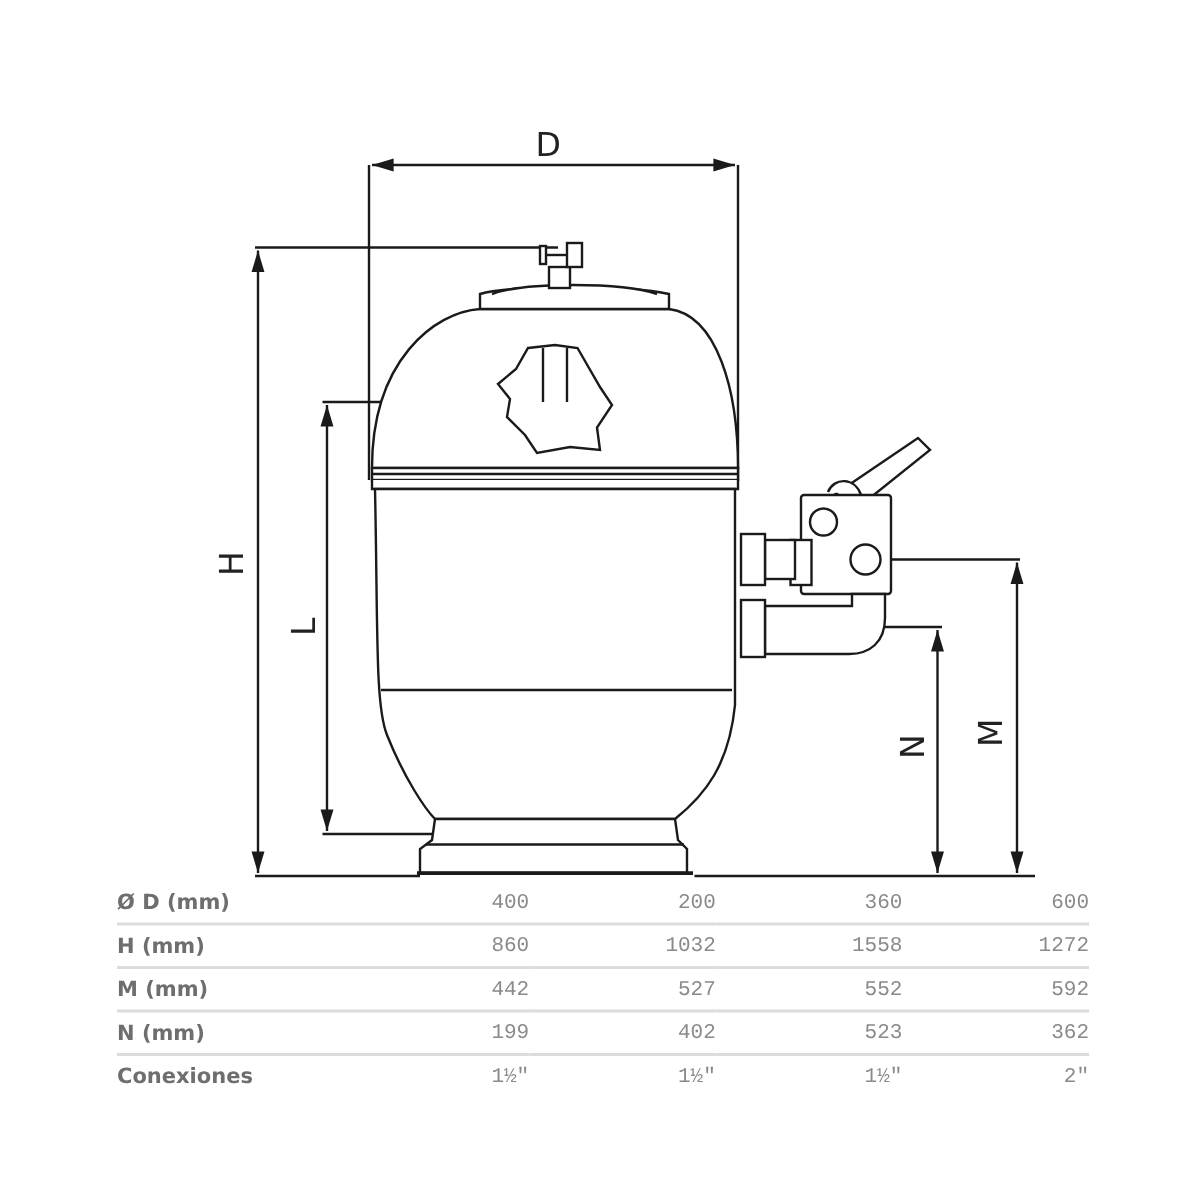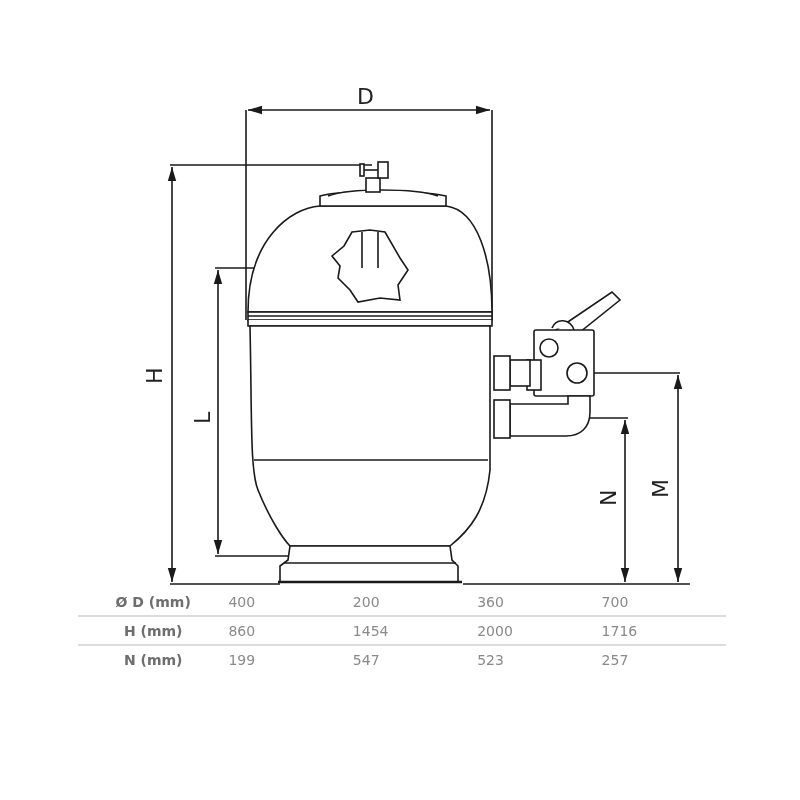--- a/index.html
+++ b/index.html
@@ -2,22 +2,22 @@
 <html><head>
 <meta charset="utf-8">
 <style>
   html, body { margin: 0; padding: 0; background: #ffffff; }
   body { width: 800px; height: 800px; position: relative; overflow: hidden; font-family: "DejaVu Sans", sans-serif; }
   #drawing { position: absolute; left: 0; top: 0; width: 800px; height: 600px; }
   .dimlabel { font-family: "DejaVu Sans", sans-serif; font-size: 22px; fill: #222; }
   #spec-table { position: absolute; left: 78px; top: 588px; width: 648px; border-collapse: collapse; }
   #spec-table td { height: 27px; padding: 0; font-size: 14px; color: #8a8a8a; border-bottom: 2px solid #dcdcdc; vertical-align: middle; }
   #spec-table tr:last-child td { border-bottom: none; }
-  #spec-table td.rowhead { color: #6e6e6e; font-weight: bold; width: 150px; text-align: center; }
-  #spec-table td.val { width: 124px; }
+  #spec-table td.rowhead { color: #6e6e6e; font-weight: bold; width: 150px; text-align: left; }
+  #spec-table td.val { text-align: right; width: 124px; font-family: Liberation Mono, monospace; }
 </style>
 </head>
 <body>
 
 <svg id="drawing" viewBox="0 0 800 600" xmlns="http://www.w3.org/2000/svg">
   <defs>
     <marker id="arr" viewBox="0 0 10 10" refX="10" refY="5" markerWidth="9" markerHeight="9" orient="auto-start-reverse">
       <path d="M0,2 L10,5 L0,8 z" fill="#1a1a1a"></path>
     </marker>
   </defs>
@@ -105,30 +105,44 @@
   <text class="dimlabel" x="0" y="0" transform="translate(668,498) rotate(-90)">M</text>
 </svg>
 
 <table id="spec-table">
   <tbody>
     <tr>
       <td class="rowhead">Ø D (mm)</td>
       <td class="val">400</td>
       <td class="val">200</td>
       <td class="val">360</td>
-      <td class="val">700</td>
+      <td class="val">600</td>
     </tr>
     <tr>
       <td class="rowhead">H (mm)</td>
       <td class="val">860</td>
-      <td class="val">1454</td>
-      <td class="val">2000</td>
-      <td class="val">1716</td>
+      <td class="val">1032</td>
+      <td class="val">1558</td>
+      <td class="val">1272</td>
+    </tr>
+    <tr>
+      <td class="rowhead">M (mm)</td>
+      <td class="val">442</td>
+      <td class="val">527</td>
+      <td class="val">552</td>
+      <td class="val">592</td>
     </tr>
     <tr>
       <td class="rowhead">N (mm)</td>
       <td class="val">199</td>
-      <td class="val">547</td>
+      <td class="val">402</td>
       <td class="val">523</td>
-      <td class="val">257</td>
+      <td class="val">362</td>
+    </tr>
+    <tr>
+      <td class="rowhead">Conexiones</td>
+      <td class="val">1½"</td>
+      <td class="val">1½"</td>
+      <td class="val">1½"</td>
+      <td class="val">2"</td>
     </tr>
   </tbody>
 </table>
 
 </body></html>

